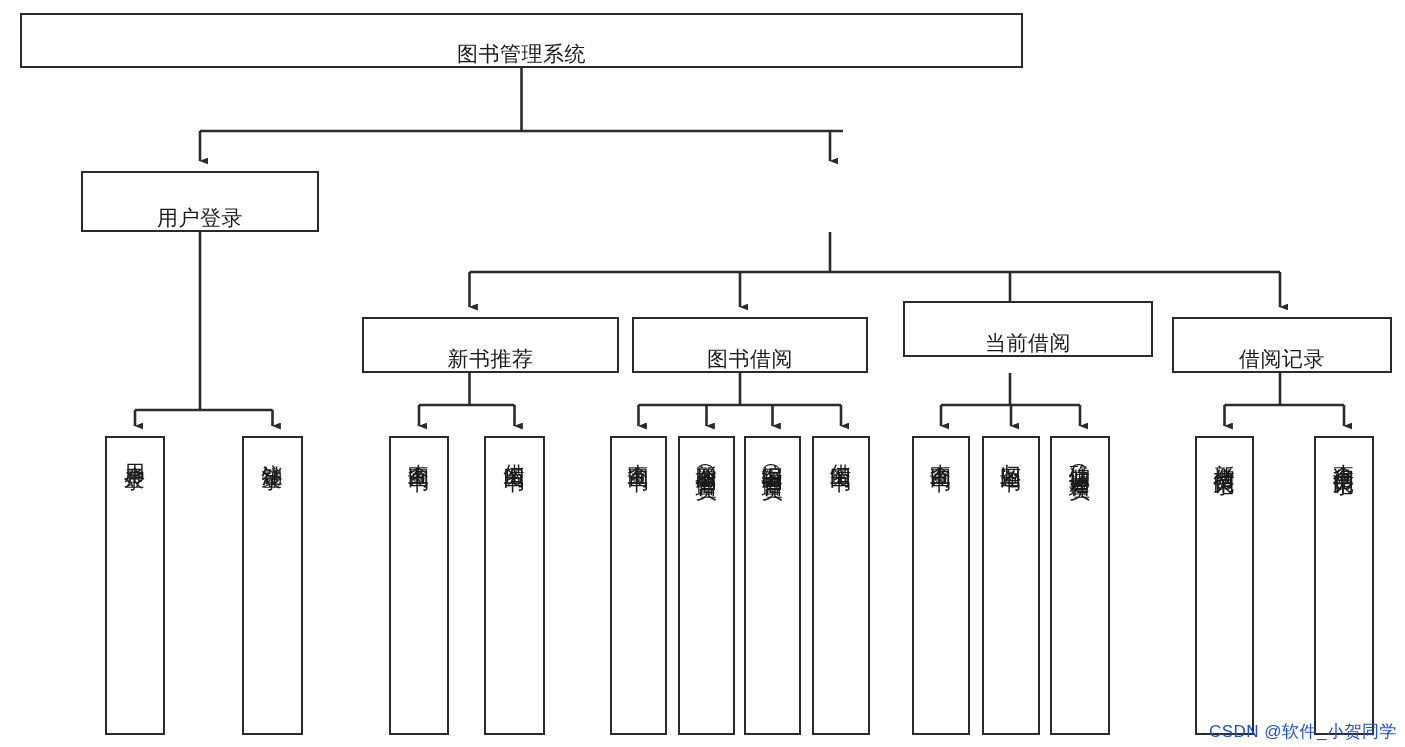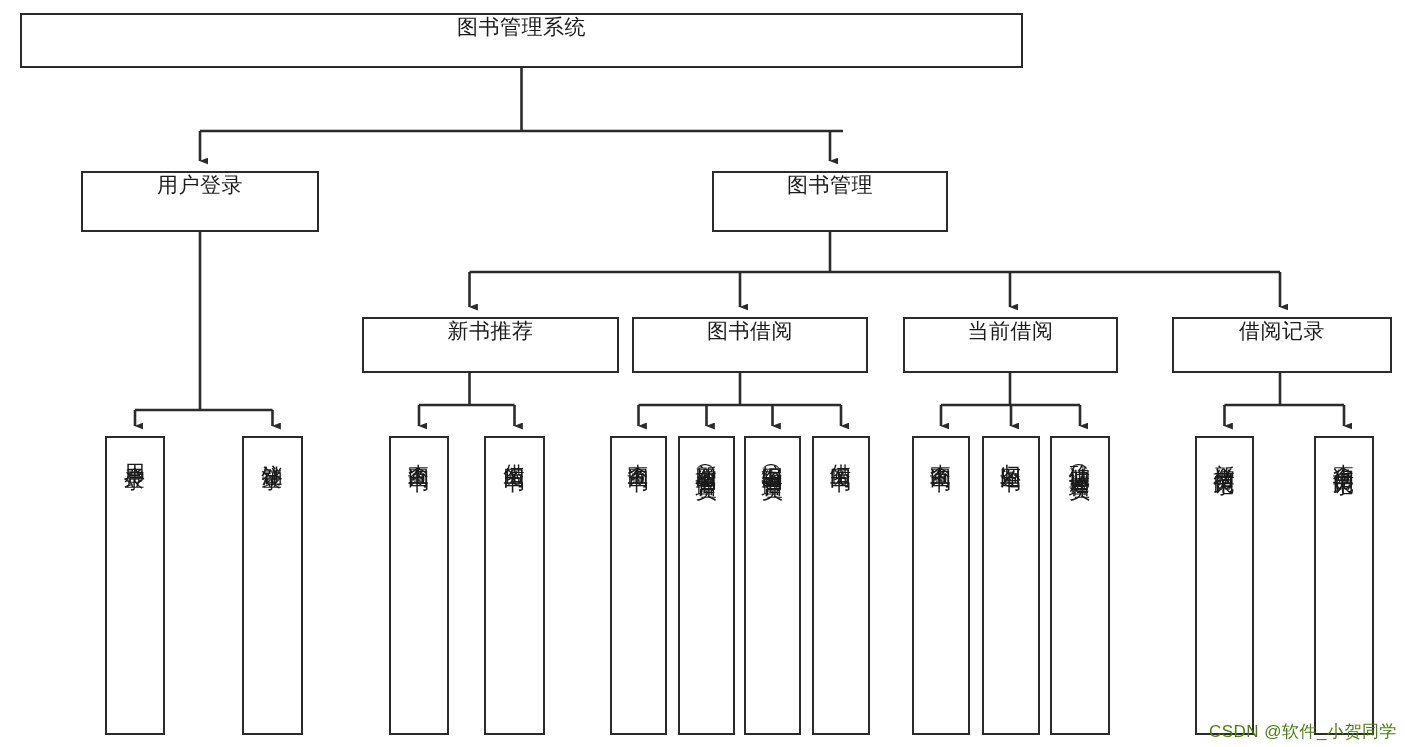--- a/index.html
+++ b/index.html
@@ -20,21 +20,21 @@
     top: 0;
     width: 1405px;
     height: 747px;
   }
   .node-box {
     position: absolute;
     box-sizing: border-box;
     border: 2px solid #2b2b2b;
     background: #ffffff;
     display: flex;
-    align-items: flex-start;
+    align-items: flex-end;
     justify-content: center;
     color: #1a1a1a;
   }
   .node-label {
     font-size: 21px;
     line-height: 1.15;
     letter-spacing: 0.5px;
     white-space: nowrap;
     color: #1a1a1a;
   }
@@ -56,21 +56,21 @@
     top: 0;
     width: 1405px;
     height: 747px;
     pointer-events: none;
   }
   .watermark {
     position: absolute;
     right: 8px;
     bottom: 4px;
     font-size: 17px;
-    color: #4d7c0f;
+    color: #1d4ed8;
     letter-spacing: 0.5px;
     white-space: nowrap;
   }
 </style>
 </head>
 <body>
 
 <div id="diagram-root">
 
   <svg class="connector-layer" width="1405" height="747" viewBox="0 0 1405 747" xmlns="http://www.w3.org/2000/svg">
@@ -123,31 +123,28 @@
     </g>
   </svg>
 
   <div class="node-box" id="node-root" style="left: 20px; top: 13px; width: 1003px; height: 55px;">
     <span class="node-label">图书管理系统</span>
   </div>
 
   <div class="node-box" id="node-l2-0" style="left: 81px; top: 171px; width: 238px; height: 61px;">
     <span class="node-label">用户登录</span>
   </div>
-  <div class="node-box" id="node-l2-1" style="left: 712px; top: 171px; width: 236px; height: 61px;">
-    <span class="node-label">图书管理</span>
-  </div>
 
   <div class="node-box" id="node-l3-0" style="left: 362px; top: 317px; width: 257px; height: 56px;">
     <span class="node-label">新书推荐</span>
   </div>
   <div class="node-box" id="node-l3-1" style="left: 632px; top: 317px; width: 236px; height: 56px;">
     <span class="node-label">图书借阅</span>
   </div>
-  <div class="node-box" id="node-l3-2" style="left: 903px; top: 317px; width: 215px; height: 56px;">
+  <div class="node-box" id="node-l3-2" style="left: 903px; top: 301px; width: 250px; height: 56px;">
     <span class="node-label">当前借阅</span>
   </div>
   <div class="node-box" id="node-l3-3" style="left: 1172px; top: 317px; width: 220px; height: 56px;">
     <span class="node-label">借阅记录</span>
   </div>
 
   <div class="node-box leaf" id="node-leaf-0" style="left: 105px; top: 436px; width: 60px; height: 299px;">
     <span class="node-label">用户登录</span>
   </div>
   <div class="node-box leaf" id="node-leaf-1" style="left: 242px; top: 436px; width: 61px; height: 299px;">

